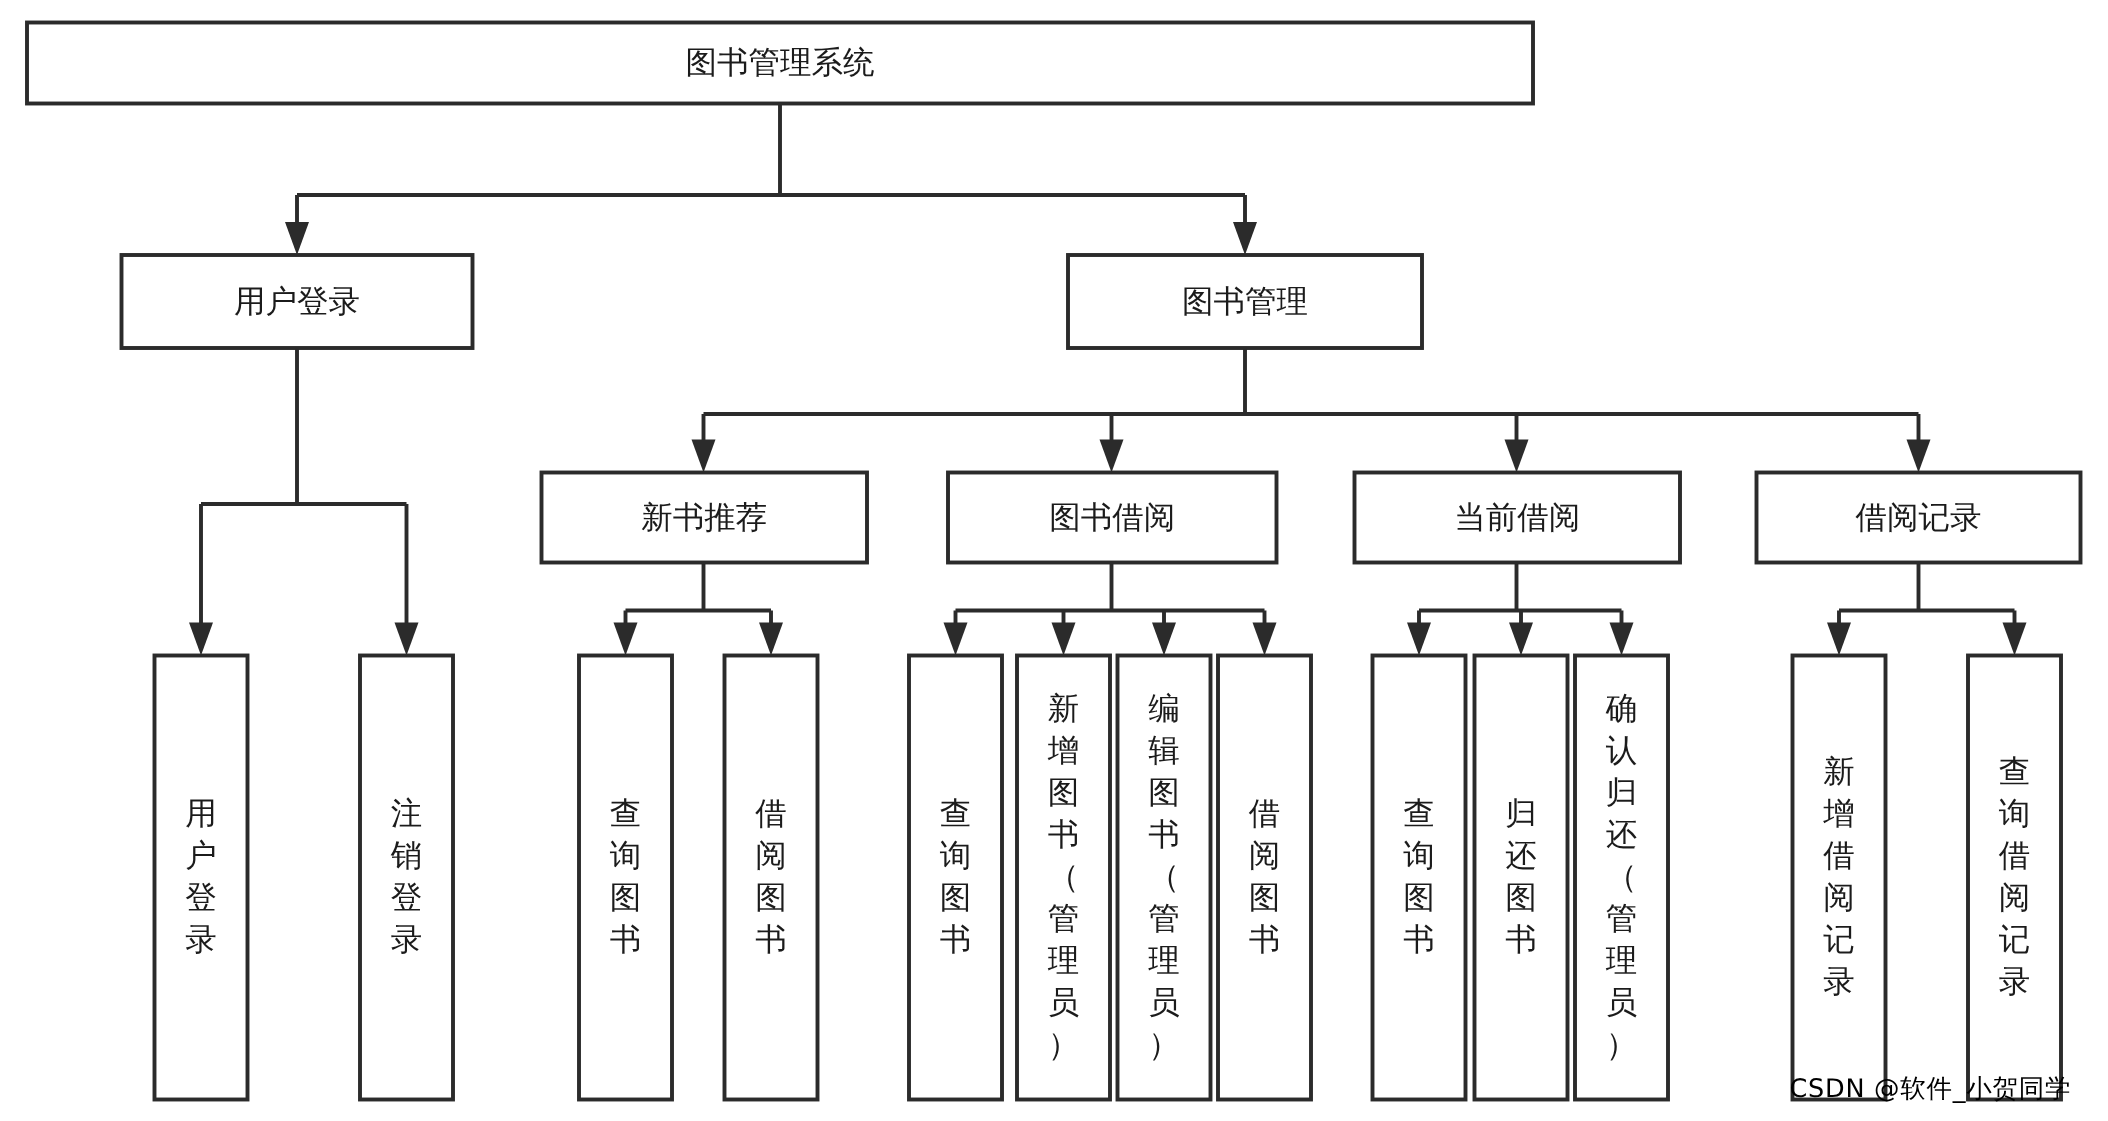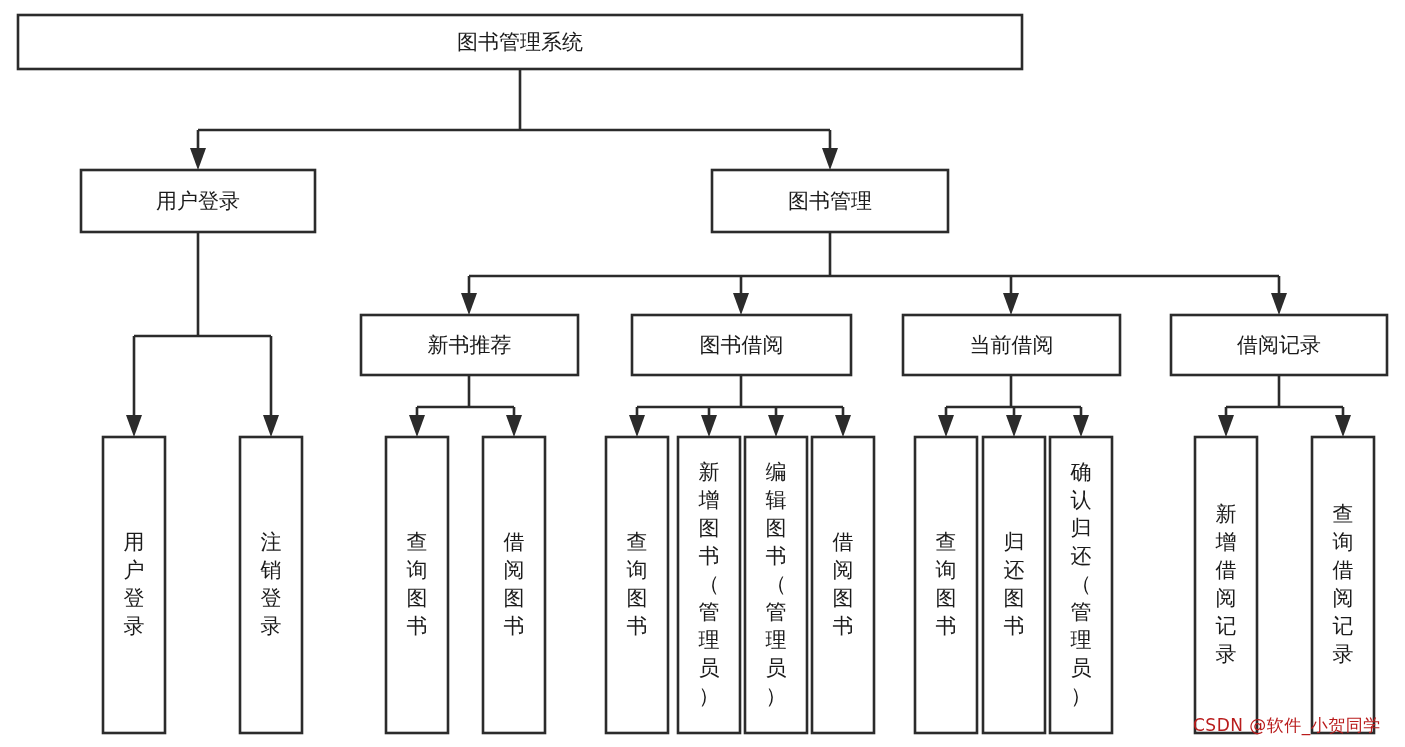--- a/index.html
+++ b/index.html
@@ -13,21 +13,21 @@
   .arrow-head{fill:#2b2b2b;stroke:none;}
   .box-label{
     fill:#1b1b1b;
     font-family:"DejaVu Sans","Liberation Sans",sans-serif;
     font-size:21px;
     text-anchor:middle;
     dominant-baseline:middle;
   }
   .watermark{
     position:absolute;
-    color:#b91c1c;
+    color:#000000;
     font-family:"DejaVu Sans","Liberation Sans",sans-serif;
     font-size:17px;
     white-space:nowrap;
     left:1193px;top:714px;
     letter-spacing:0.5px;
   }
 </style>
 </head>
 <body>
 

